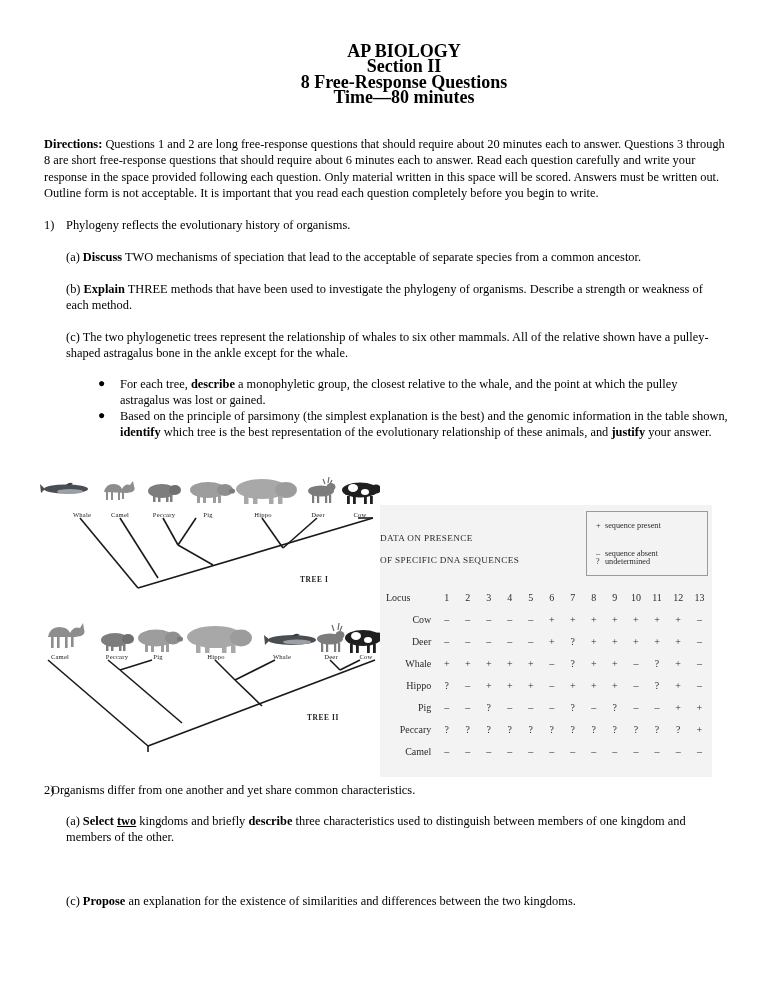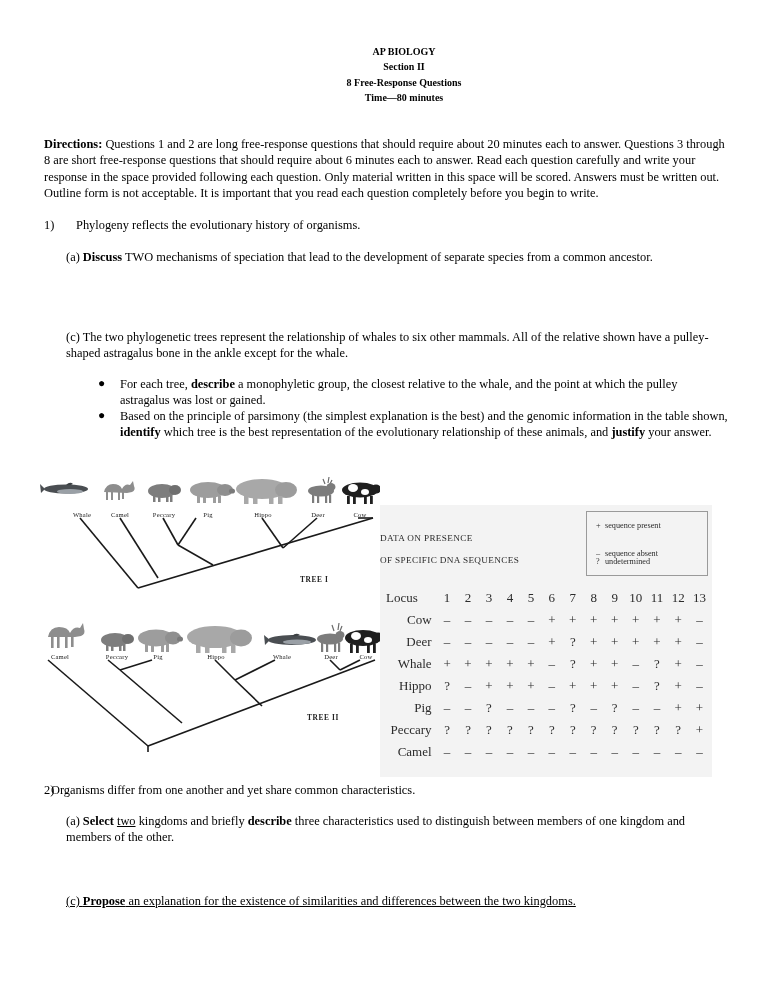--- a/index.html
+++ b/index.html
@@ -21,21 +21,21 @@
     width: 768px;
     height: 994px;
     box-sizing: border-box;
     padding: 0;
   }
 
   
   .heading {
     text-align: center;
     font-weight: bold;
-    font-size: 10px;
+    font-size: 18px;
     line-height: 15.4px;
     margin: 0;
     padding-top: 44px;
     padding-left: 40px;
   }
   .heading div { white-space: pre; }
 
   
   .directions {
     position: absolute;
@@ -47,21 +47,21 @@
     text-align: left;
   }
   .directions b { font-weight: bold; }
 
   .q-block { position: absolute; font-size: 12.4px; line-height: 16.1px; }
 
   .q1-stem { left: 44px; top: 217px; width: 690px; }
   .q1-stem .num {
     position: absolute; left: 0; top: 0; width: 22px;
   }
-  .q1-stem .txt { display: block; margin-left: 32px; }
+  .q1-stem .txt { display: block; margin-left: 22px; }
 
   .q1a { left: 66px; top: 249px; width: 662px; }
   .q1b { left: 66px; top: 281px; width: 662px; }
   .q1c { left: 66px; top: 329px; width: 662px; }
 
   .bullets {
     position: absolute;
     left: 92px;
     top: 376px;
     width: 638px;
@@ -79,23 +79,23 @@
     top: -1px;
     font-size: 12px;
     line-height: 16.1px;
   }
 
   .q2-stem { left: 44px; top: 782px; width: 690px; }
   .q2-stem .num { position: absolute; left: 0; top: 0; width: 22px; }
   .q2-stem .txt { display: block; margin-left: 7px; }
   .q2a { left: 66px; top: 813px; width: 662px; }
   .q2b { left: 66px; top: 861px; width: 662px; }
-  .q2c { left: 66px; top: 893px; width: 662px; text-decoration: underline; }
-
-  u.underline { text-decoration: underline; }
+  .q2c { left: 66px; top: 893px; width: 662px; }
+
+  u.underline { text-decoration: underline; font-weight: bold; }
 
   
   .figure {
     position: absolute;
     left: 0px;
     top: 470px;
     width: 768px;
     height: 310px;
   }
 
@@ -168,21 +168,21 @@
   .legend-item.i0 { top: 9px; }
   .legend-item.i1 { top: 27px; margin-top: 10px; }
   .legend-item.i2 { top: 45px; }
 
   .dtable {
     position: absolute;
     left: 2px;
     top: 82px;
     width: 328px;
     border-collapse: collapse;
-    font-size: 13px;
+    font-size: 10px;
     color: #2b2b2b;
   }
   .dtable td, .dtable th {
     padding: 0;
     height: 22px;
     font-weight: normal;
     text-align: center;
     vertical-align: middle;
     line-height: 22px;
   }
@@ -207,22 +207,23 @@
     <div>Time—80 minutes</div>
   </div>
 
   <p class="directions"><b>Directions:</b><span> Questions 1 and 2 are long free-response questions that should require about 20 minutes each to answer. Questions 3 through 8 are short free-response questions that should require about 6 minutes each to answer. Read each question carefully and write your response in the space provided following each question. Only material written in this space will be scored. Answers must be written out. Outline form is not acceptable. It is important that you read each question completely before you begin to write.</span></p>
 
   <div class="q-block q1-stem">
     <span class="num">1)</span>
     <span class="txt">Phylogeny reflects the evolutionary history of organisms.</span>
   </div>
 
-  <div class="q-block q1a"><span>(a) </span><b>Discuss</b><span> TWO mechanisms of speciation that lead to the development of separate species from a common ancestor.</span></div>
-
+  <div class="q-block q1a"><span>(a) </span><b>Discuss</b><span> TWO mechanisms of speciation that lead to the acceptable of separate species from a common ancestor.</span></div>
+
+  <div class="q-block q1b"><span>(b) </span><b>Explain</b><span> THREE methods that have been used to investigate the phylogeny of organisms. Describe a strength or weakness of each method.</span></div>
 
   <div class="q-block q1c"><span>(c) </span><span>The two phylogenetic trees represent the relationship of whales to six other mammals. All of the relative shown have a pulley-shaped astragalus bone in the ankle except for the whale.</span></div>
 
   <div class="bullets">
     <div class="bullet-row">
       <span class="dot">●</span><span>For each tree, </span><b>describe</b><span> a monophyletic group, the closest relative to the whale, and the point at which the pulley astragalus was lost or gained.</span>
     </div>
     <div class="bullet-row">
       <span class="dot">●</span><span>Based on the principle of parsimony (the simplest explanation is the best) and the genomic information in the table shown, </span><b>identify</b><span> which tree is the best representation of the evolutionary relationship of these animals, and </span><b>justify</b><span> your answer.</span>
     </div>

